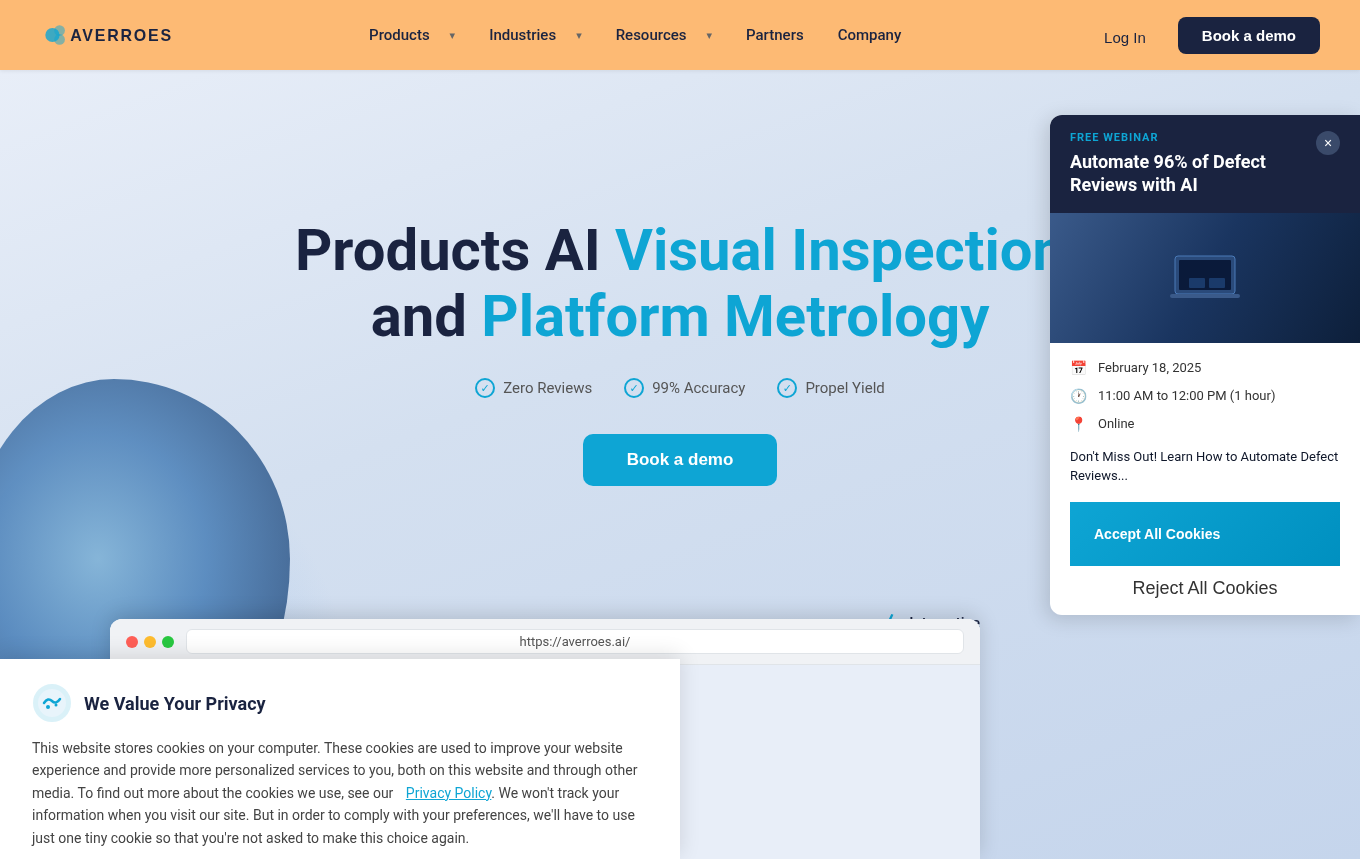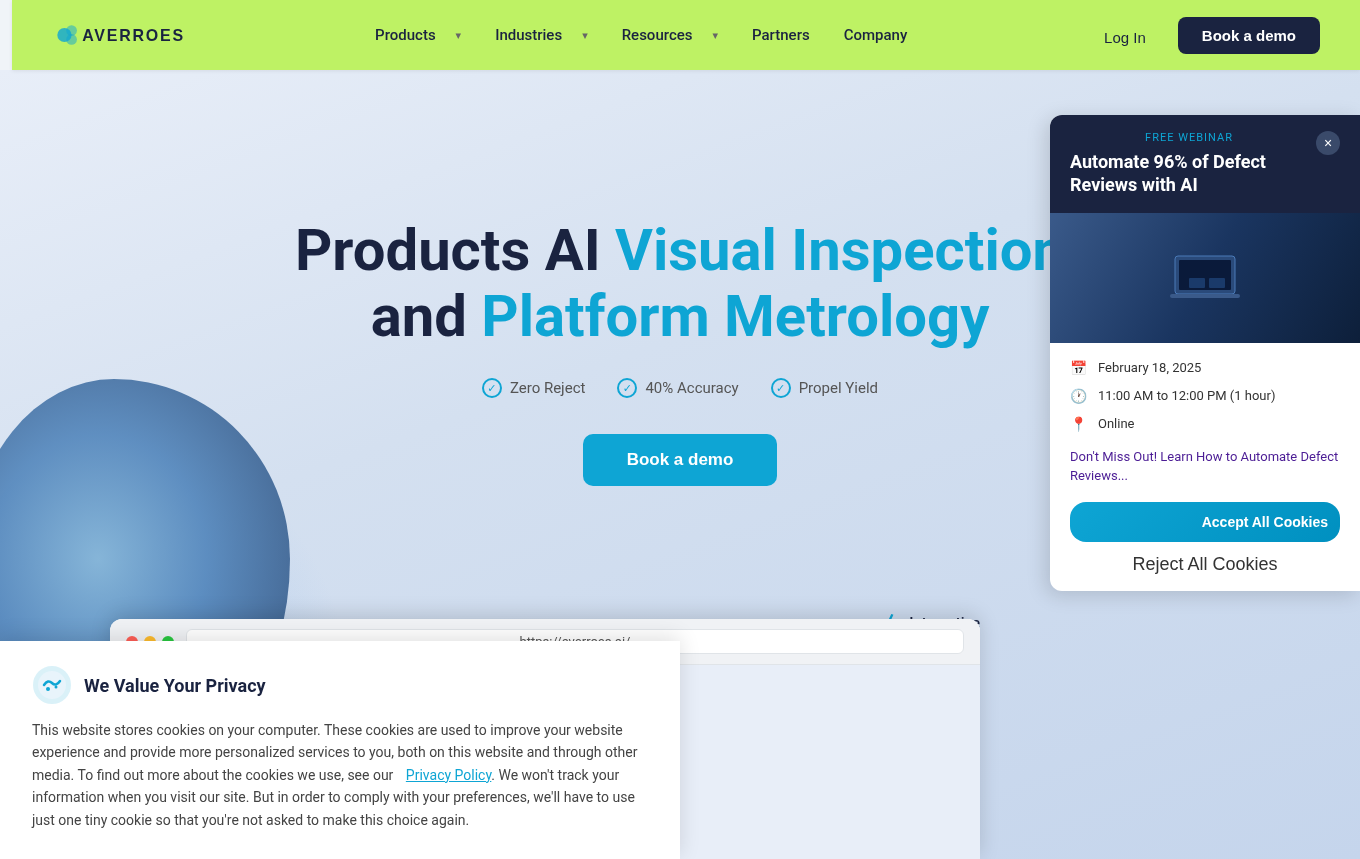--- a/index.html
+++ b/index.html
@@ -1,21 +1,21 @@
 <!DOCTYPE html>
 <html><head>
   <meta charset="utf-8">
   <style>
     * { margin: 0; padding: 0; box-sizing: border-box; }
     body { font-family: -apple-system, BlinkMacSystemFont, 'Segoe UI', Roboto, sans-serif; width: 1360px; min-height: 859px; overflow: hidden; position: relative; background: #f0f4f8; }
 
     
     nav {
-      position: fixed; top: 0; left: 12px; right: 0; z-index: 100;
-      background: #bef264;
+      position: fixed; top: 0; left: 0; right: 0; z-index: 100;
+      background: #fdba74;
       display: flex; align-items: center; justify-content: space-between;
       padding: 0 40px; height: 70px;
       box-shadow: 0 1px 4px rgba(0,0,0,0.08);
     }
     .nav-logo { display: flex; align-items: center; }
     .nav-logo svg { height: 32px; }
     .nav-links { display: flex; align-items: center; gap: 6px; }
     .nav-link {
       display: flex; align-items: center; gap: 20px;
       padding: 8px 14px; font-size: 15px; font-weight: 500;
@@ -101,21 +101,21 @@
       flex: 1; background: white; border-radius: 6px;
       padding: 4px 12px; font-size: 13px; color: #555;
       text-align: center; border: 1px solid #e0e4e8;
     }
     .browser-content { background: #e8eef8; height: 100%; }
 
     
     .cookie-banner {
       position: fixed; bottom: 0; left: 0; right: 0; z-index: 200;
       background: white;
-      padding: 24px 32px 28px;
+      padding: 24px 32px 10px;
       box-shadow: 0 -4px 20px rgba(0,0,0,0.12);
       max-width: 680px;
     }
     .cookie-header { display: flex; align-items: center; gap: 12px; margin-bottom: 14px; }
     .cookie-icon { width: 40px; height: 40px; }
     .cookie-title { font-size: 18px; font-weight: 700; color: #1a2340; }
     .cookie-body { font-size: 14px; color: #444; line-height: 1.6; }
     .cookie-link { color: #0ea5d4; text-decoration: underline; cursor: pointer; margin-left: 9px; }
 
     
@@ -125,42 +125,42 @@
       background: white;
       border-radius: 12px 0 0 12px;
       box-shadow: -4px 4px 20px rgba(0,0,0,0.15);
       overflow: hidden;
     }
     .webinar-header {
       background: #1a2340; padding: 16px 20px;
       display: flex; justify-content: space-between; align-items: flex-start;
     }
     .webinar-tag {
-      font-size: 11px; font-weight: 400; letter-spacing: 1px;
-      color: #0ea5d4; text-transform: uppercase; margin-bottom: 6px; text-align: center;
+      font-size: 11px; font-weight: 700; letter-spacing: 1px;
+      color: #0ea5d4; text-transform: uppercase; margin-bottom: 6px;
     }
     .webinar-title { font-size: 18px; font-weight: 700; color: white; line-height: 1.3; }
     .close-btn {
       width: 24px; height: 24px; border-radius: 50%;
       background: #3a4a6a; border: none; cursor: pointer;
       color: white; font-size: 14px; display: flex; align-items: center; justify-content: center;
       flex-shrink: 0; margin-left: 8px;
     }
     .webinar-thumb { width: 100%; height: 130px; background: linear-gradient(135deg, #2a3a5a, #1a2a4a); display: flex; align-items: center; justify-content: center; overflow: hidden; }
     .webinar-thumb-inner { width: 100%; height: 100%; background: linear-gradient(120deg, #3a5a8a 0%, #1a3560 50%, #0d1f3a 100%); display: flex; align-items: center; justify-content: center; }
     .webinar-info { padding: 16px 20px; }
     .webinar-meta { display: flex; flex-direction: column; gap: 10px; margin-bottom: 14px; }
     .webinar-meta-item { display: flex; align-items: center; gap: 10px; font-size: 13px; color: #333; }
     .meta-icon { width: 18px; height: 18px; display: flex; align-items: center; justify-content: center; color: #666; font-size: 14px; }
-    .webinar-desc { font-size: 13px; color: #4c1d95; line-height: 1.5; }
+    .webinar-desc { font-size: 13px; color: #0f172a; line-height: 1.5; }
     .btn-accept {
       display: block; width: calc(100% - 40px); margin: 0 20px 12px;
       background: linear-gradient(135deg, #0ea5d4, #0090c0);
       color: white; font-size: 14px; font-weight: 600;
-      padding: 12px; border-radius: 16px; border: none; cursor: pointer; text-align: right;
+      padding: 24px; border-radius: 0; border: none; cursor: pointer; text-align: left;
     }
     .btn-reject {
       display: block; width: calc(100% - 40px); margin: 0 20px 16px;
       background: none; border: none; cursor: pointer;
       font-size: 18px; color: #333; text-align: center; font-weight: 500;
     }
   </style>
 </head>
 <body>
 
@@ -210,25 +210,25 @@
     </span>
     <br>
     <span>
       <span> and </span><span class="accent">Platform Metrology</span>
     </span>
   </h1>
 
   <div class="hero-subtitle">
     <div class="hero-check">
       <div class="check-icon">✓</div>
-      <span>Zero Reject</span>
+      <span>Zero Reviews</span>
     </div>
     <div class="hero-check">
       <div class="check-icon">✓</div>
-      <span>40% Accuracy</span>
+      <span>99% Accuracy</span>
     </div>
     <div class="hero-check">
       <div class="check-icon">✓</div>
       <span>Propel Yield</span>
     </div>
   </div>
 
   <button class="btn-hero-demo">Book a demo</button>
 
   <div class="hero-interactive">

